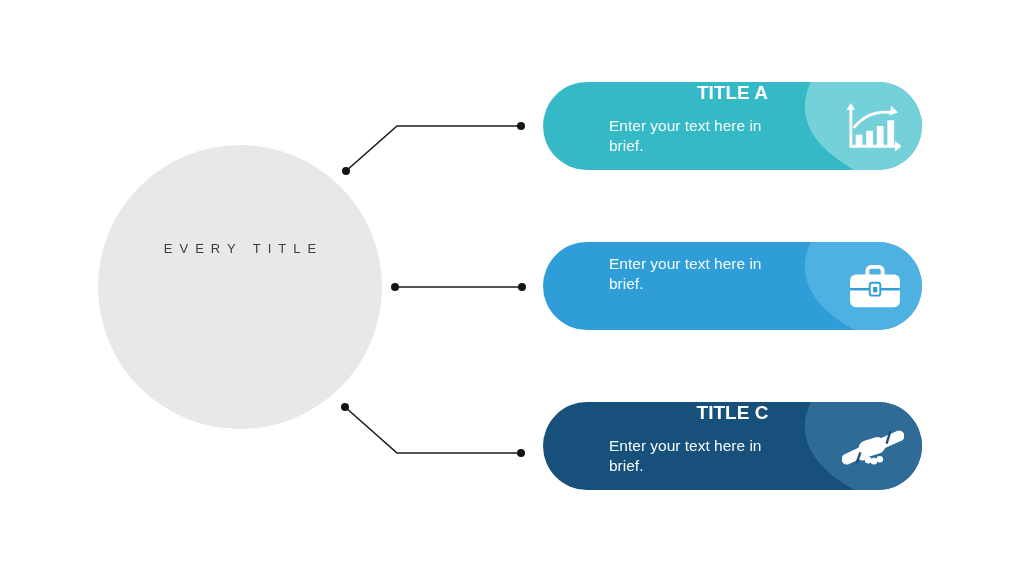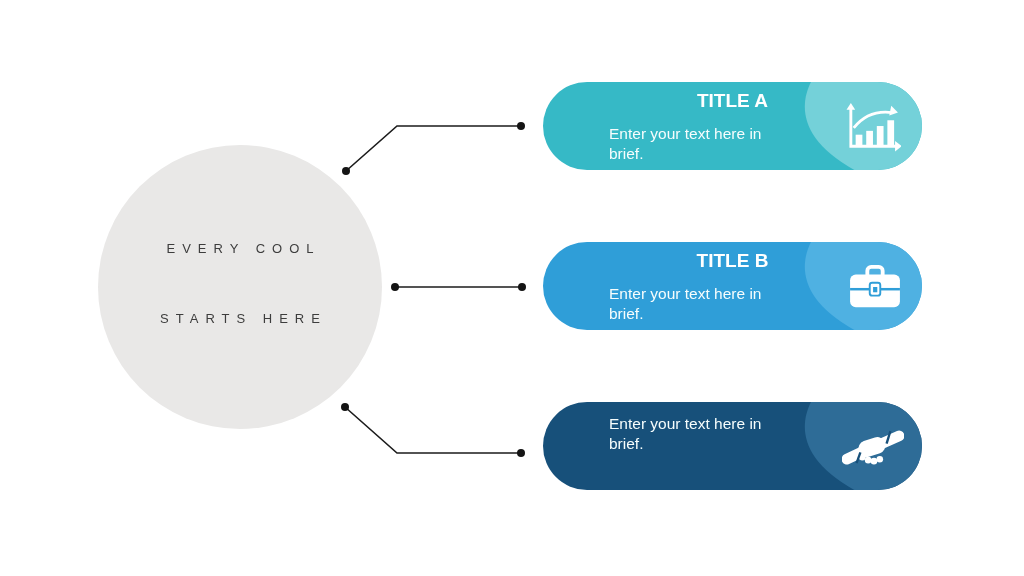--- a/index.html
+++ b/index.html
@@ -25,41 +25,40 @@
   .connectors{position:absolute;left:0;top:0;pointer-events:none;}
   .card{
     position:absolute;left:543px;width:379px;height:88px;
     border-radius:44px;overflow:hidden;color:#ffffff;
   }
   .card.a{top:82px;}
   .card.b{top:242px;}
   .card.c{top:402px;}
   .card .blob{position:absolute;left:0;top:0;}
   .card-title{
-    position:relative;margin:0;padding-top:8px;width:100%;text-align:center;
+    position:relative;margin:0;padding-top:0;width:100%;text-align:center;
     font-size:19px;font-weight:700;line-height:22px;
   }
   .card-body{
     position:relative;margin:12px;padding-left:54px;width:172px;
     font-size:15.5px;line-height:20px;font-weight:400;color:#f6fdfd;
   }
   .card-icon{position:absolute;}
   .card.a .card-icon{left:300px;top:20px;}
   .card.b .card-icon{left:305px;top:22px;}
   .card.c .card-icon{left:299px;top:26px;}
 </style>
 </head>
 <body>
 
 <div class="stage">
 
 
   <div class="big-circle" style="background-color: rgb(233, 232, 231);">
-    <div class="circle-line l1" style="color: rgb(61, 61, 61);">EVERY COOL</div>
-    <div class="circle-line l2" style="color: rgb(61, 61, 61);">STARTS HERE</div>
+    <div class="circle-line l1" style="color: rgb(61, 61, 61);">EVERY TITLE</div>
   </div>
 
   <svg class="connectors" width="1024" height="576" viewBox="0 0 1024 576">
     <g fill="none" stroke="#1b1b1b" stroke-width="1.6">
       <path d="M346,171 L397,126 L521,126"></path>
       <path d="M395,287 L522,287"></path>
       <path d="M345,407 L397,453 L521,453"></path>
     </g>
     <g fill="#141414" stroke="none">
       <circle cx="346" cy="171" r="4"></circle>
@@ -91,37 +90,37 @@
         <path d="M8,5 V46 H56" stroke="#ffffff" stroke-width="3" fill="none"></path>
         <path d="M11,27 C22,13 36,9 51,11" stroke="#ffffff" stroke-width="3" fill="none"></path>
       </svg>
     </span>
   </div>
 
   <div class="card b" style="background-color: rgb(47, 158, 216);">
     <svg class="blob" width="379" height="88" viewBox="0 0 379 88">
       <path d="M269,-2 C256,22 255,58 315,90 L381,90 L381,-2 Z" fill="#4fb1e2"></path>
     </svg>
-    <h2 class="card-title">TITLE B</h2>
     <p class="card-body">Enter your text here in brief.</p>
     <span class="card-icon">
       <svg width="54" height="46" viewBox="0 0 56 48">
         <rect x="20" y="3" width="16" height="12" rx="4" fill="none" stroke="#ffffff" stroke-width="4"></rect>
         <rect x="2" y="11" width="52" height="34" rx="6" fill="#ffffff"></rect>
         <rect x="2" y="25" width="52" height="2.6" fill="#2f9ed8"></rect>
         <rect x="22.5" y="19.5" width="11" height="13.5" rx="2.5" fill="#ffffff" stroke-width="2" stroke="#2f9ed8"></rect>
         <rect x="26" y="24" width="4.4" height="5.5" fill="#2f9ed8"></rect>
       </svg>
     </span>
   </div>
 
   <div class="card c" style="background-color: rgb(23, 80, 122);">
     <svg class="blob" width="379" height="88" viewBox="0 0 379 88">
       <path d="M269,-2 C256,22 255,58 315,90 L381,90 L381,-2 Z" fill="#2e6c97"></path>
     </svg>
+    <h2 class="card-title">TITLE C</h2>
     <p class="card-body">Enter your text here in brief.</p>
     <span class="card-icon">
       <svg width="62" height="43" viewBox="0 0 64 44">
         <g fill="#ffffff" stroke="none">
           <line x1="5" y1="32" x2="22" y2="24" stroke="#ffffff" stroke-width="11" stroke-linecap="round"></line>
           <line x1="41" y1="16" x2="59" y2="8" stroke="#ffffff" stroke-width="11" stroke-linecap="round"></line>
           <rect x="17" y="11" width="28" height="17" rx="8" transform="rotate(-18 31 20)"></rect>
           <circle cx="21" cy="30" r="3.4"></circle>
           <circle cx="27" cy="33" r="3.4"></circle>
           <circle cx="33" cy="34" r="3.4"></circle>

